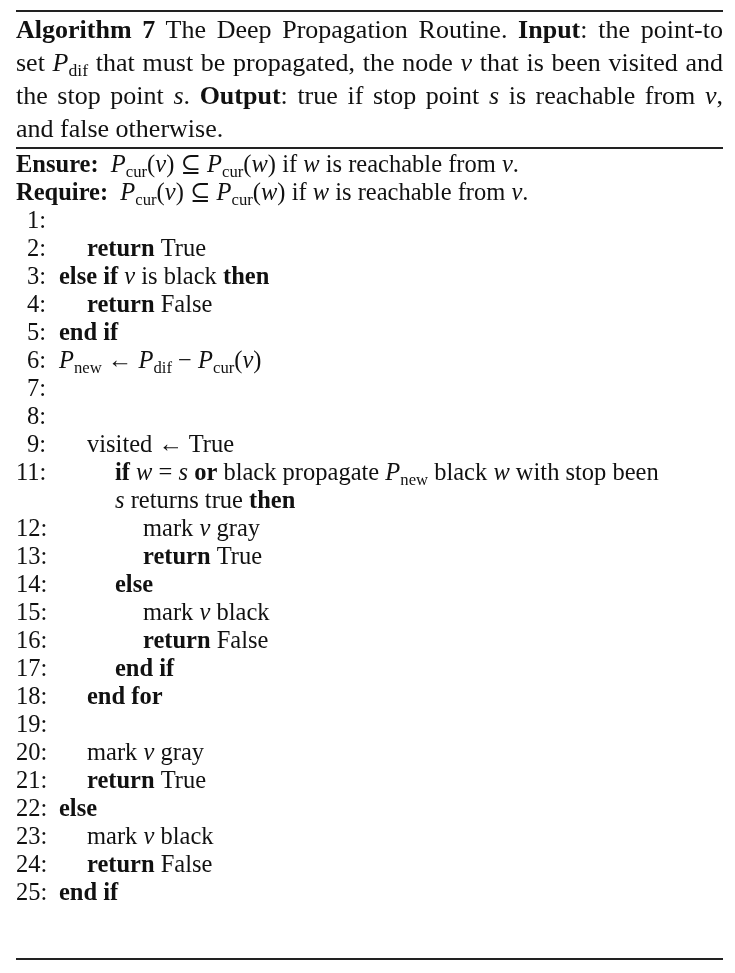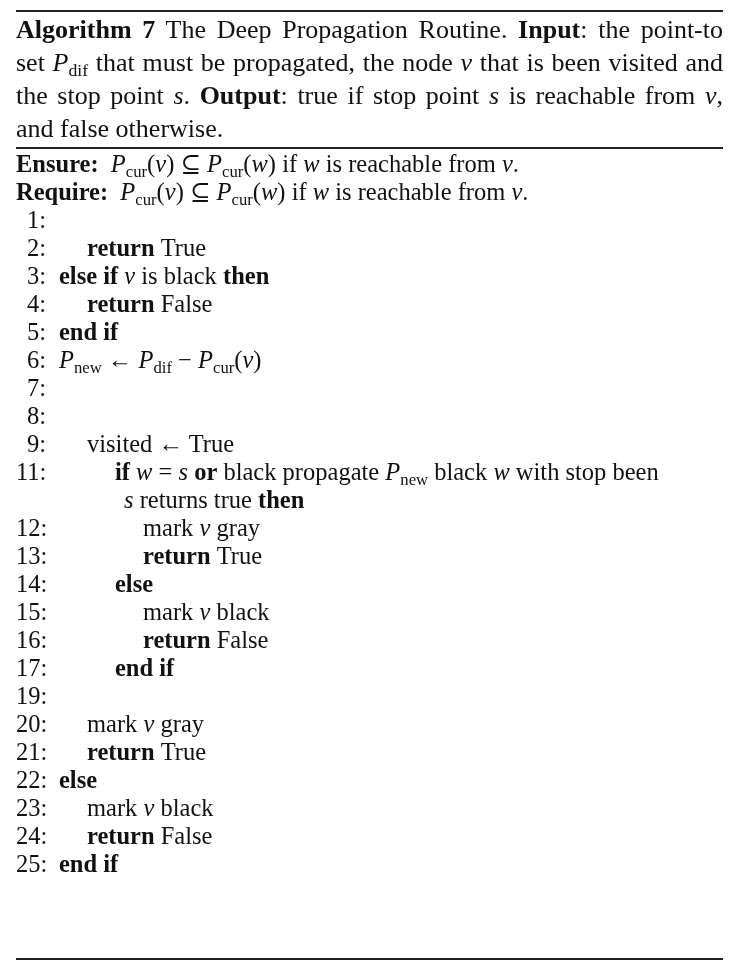--- a/index.html
+++ b/index.html
@@ -62,21 +62,21 @@
       position: absolute;
       left: 43px;
     }
     .ltext.ind1 { left: 71px; }
     .ltext.ind2 { left: 99px; }
     .ltext.ind3 { left: 127px; }
     .kw { font-weight: bold; }
     .pre { position: absolute; left: 0; }
     .cont {
       position: absolute;
-      left: 108px;
+      left: 99px;
       top: 28px;
     }
   </style>
 </head>
 <body>
 
 <div class="rule rule-top"></div>
 
 <div class="caption">
   <b>Algorithm 7</b>
@@ -174,20 +174,24 @@
   <div class="line">
     <span class="lnum">16:</span>
     <span class="ltext ind3"><span class="kw">return</span>&nbsp;<span>False</span></span>
   </div>
 
   <div class="line">
     <span class="lnum">17:</span>
     <span class="ltext ind2"><span class="kw">end if</span></span>
   </div>
 
+  <div class="line">
+    <span class="lnum">18:</span>
+    <span class="ltext ind1"><span class="kw">end for</span></span>
+  </div>
 
   <div class="line">
     <span class="lnum">19:</span>
   </div>
 
   <div class="line">
     <span class="lnum">20:</span>
     <span class="ltext ind1"><span>mark </span><span class="m">v</span><span> gray</span></span>
   </div>
 

